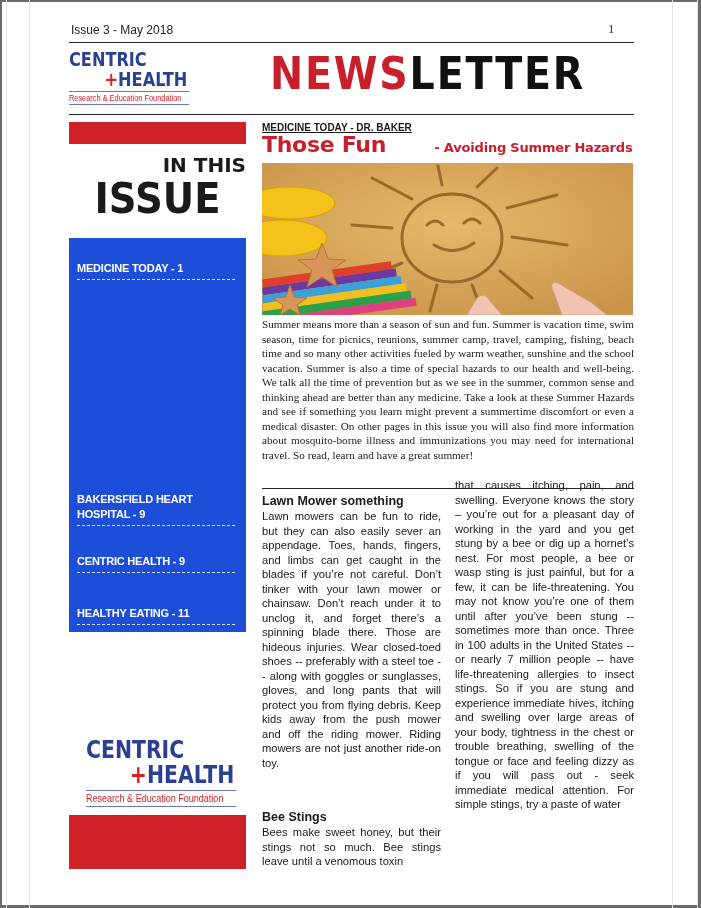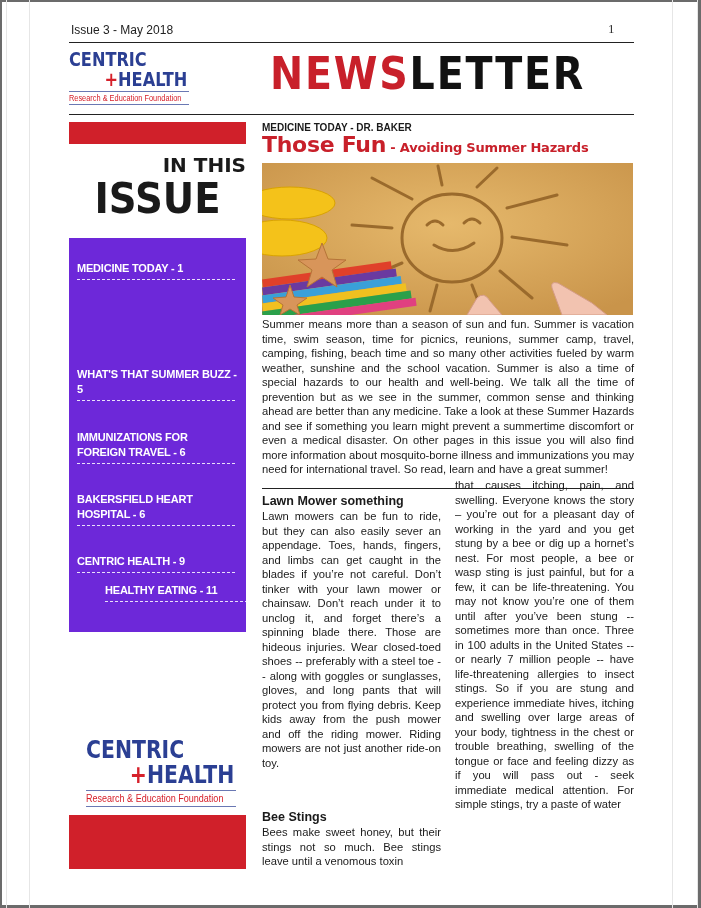--- a/index.html
+++ b/index.html
@@ -15,31 +15,31 @@
   .logo .l2 { font-family:"DejaVu Sans", sans-serif; font-weight:bold; color:#2b3f93; line-height:1; transform:scaleX(0.85); transform-origin:right; text-align:right; white-space:nowrap; }
   .logo .l2 .plus { color:#d6202a; }
   .logo .rule { height:1px; background:#2b3f93; opacity:0.7; }
   .logo .l3 { font-family:"Liberation Sans", sans-serif; color:#d6202a; white-space:nowrap; transform:scaleX(0.82); transform-origin:left; }
   .title { position:absolute; left:270px; top:52px; font-family:"DejaVu Sans", sans-serif; font-weight:bold; font-size:44px; letter-spacing:2px; line-height:1; transform:scaleX(0.9); transform-origin:left; white-space:nowrap; }
   .title .news { color:#c8202a; }
   .title .letter { color:#111; }
   .redbar-top { position:absolute; left:69px; top:122px; width:177px; height:22px; background:#d0202a; }
   .in-this { position:absolute; left:69px; top:155px; width:177px; text-align:right; font-family:"DejaVu Sans", sans-serif; font-weight:bold; font-size:20px; color:#1a1a1a; line-height:1; }
   .issue-big { position:absolute; left:69px; top:178px; width:177px; text-align:center; font-family:"DejaVu Sans", sans-serif; font-weight:bold; font-size:42px; color:#1a1a1a; line-height:1; transform:scaleX(0.92); }
-  .toc { position:absolute; left:69px; top:238px; width:177px; height:394px; background:#6d28d9; }
+  .toc { position:absolute; left:69px; top:238px; width:177px; height:394px; background:#1d4ed8; }
   .toc-item { position:absolute; left:8px; width:160px; color:#fff; font-family:"Liberation Sans", sans-serif; font-weight:bold; font-size:11px; line-height:15px; letter-spacing:-0.2px; cursor:pointer; }
   .toc-item .dash { display:block; margin-top:3px; border-bottom:1px dashed rgba(255,255,255,0.85); height:1px; width:158px; }
   .redbar-bot { position:absolute; left:69px; top:815px; width:177px; height:54px; background:#d0202a; }
-  .kicker { position:absolute; left:262px; top:122px; font-family:"Liberation Sans", sans-serif; font-weight:bold; font-size:10px; color:#1a1a1a; white-space:nowrap; }
+  .kicker { position:absolute; left:262px; top:122px; font-family:"Liberation Sans", sans-serif; font-weight:bold; font-size:10px; color:#1a1a1a; white-space:nowrap;text-decoration:underline; }
   .headline { position:absolute; left:262px; top:134px; white-space:nowrap; font-family:"DejaVu Sans", sans-serif; font-weight:bold; color:#c8202a; line-height:1; }
   .headline .main { font-size:22px; letter-spacing:-0.3px; }
-  .headline .sub { font-size:13px; letter-spacing:-0.2px; }
+  .headline .sub { font-size:13px; letter-spacing:-0.2px;padding-left:44px; }
   .hero { position:absolute; left:262px; top:163px; width:371px; height:152px; overflow:hidden; background:#d9a85a; }
   .body-text { position:absolute; font-family:"Liberation Sans", sans-serif; font-size:11.2px; line-height:14.5px; color:#1a1a1a; text-align:justify; }
-  .intro { left:262px; top:317px; width:372px; }
+  .intro { left:262px; top:317px; width:372px;font-family:Liberation Serif, serif; }
   .col1 { left:262px; top:509px; width:179px; }
   .col2 { left:455px; top:478px; width:179px; }
   .section-h { position:absolute; font-family:"Liberation Sans", sans-serif; font-weight:bold; font-size:12.5px; color:#1a1a1a; }
 </style>
 </head>
 <body>
 
 <div class="frame"></div>
 <div class="guide" style="left:6px"></div>
 <div class="guide" style="left:29px"></div>
@@ -62,25 +62,23 @@
   <span class="news">NEWS</span><span class="letter">LETTER</span>
 </div>
 <div class="hr" style="left:69px; top:114px; width:565px;"></div>
 
 <div class="redbar-top"></div>
 <div class="in-this">IN THIS</div>
 <div class="issue-big">ISSUE</div>
 
 <div class="toc">
   <div class="toc-item" style="top:23px;"><span>MEDICINE TODAY - 1</span><span class="dash"></span></div>
-  <div class="toc-item" style="top:129px;"><span>WHAT'S THAT SUMMER BUZZ - 5</span><span class="dash"></span></div>
-  <div class="toc-item" style="top:192px;"><span>IMMUNIZATIONS FOR FOREIGN TRAVEL - 6</span><span class="dash"></span></div>
-  <div class="toc-item" style="top:254px;"><span>BAKERSFIELD HEART HOSPITAL - 6</span><span class="dash"></span></div>
+  <div class="toc-item" style="top:254px;"><span>BAKERSFIELD HEART HOSPITAL - 9</span><span class="dash"></span></div>
   <div class="toc-item" style="top:316px;"><span>CENTRIC HEALTH - 9</span><span class="dash"></span></div>
-  <div class="toc-item" style="top:345px;margin-left:28px;"><span>HEALTHY EATING - 11</span><span class="dash"></span></div>
+  <div class="toc-item" style="top:368px;"><span>HEALTHY EATING - 11</span><span class="dash"></span></div>
 </div>
 
 <div class="logo" style="left:86px; top:738px; width:150px;">
   <div class="l1" style="font-size:24px;"><span>CENTRIC</span></div>
   <div class="l2" style="font-size:24px; margin-top:1px; padding-right:2px;"><span class="plus">+</span><span>HEALTH</span></div>
   <div class="rule" style="margin-top:3px;"></div>
   <div class="l3" style="font-size:11px; margin-top:1px;">Research &amp; Education Foundation</div>
   <div class="rule" style="margin-top:2px;"></div>
 </div>
 <div class="redbar-bot"></div>

